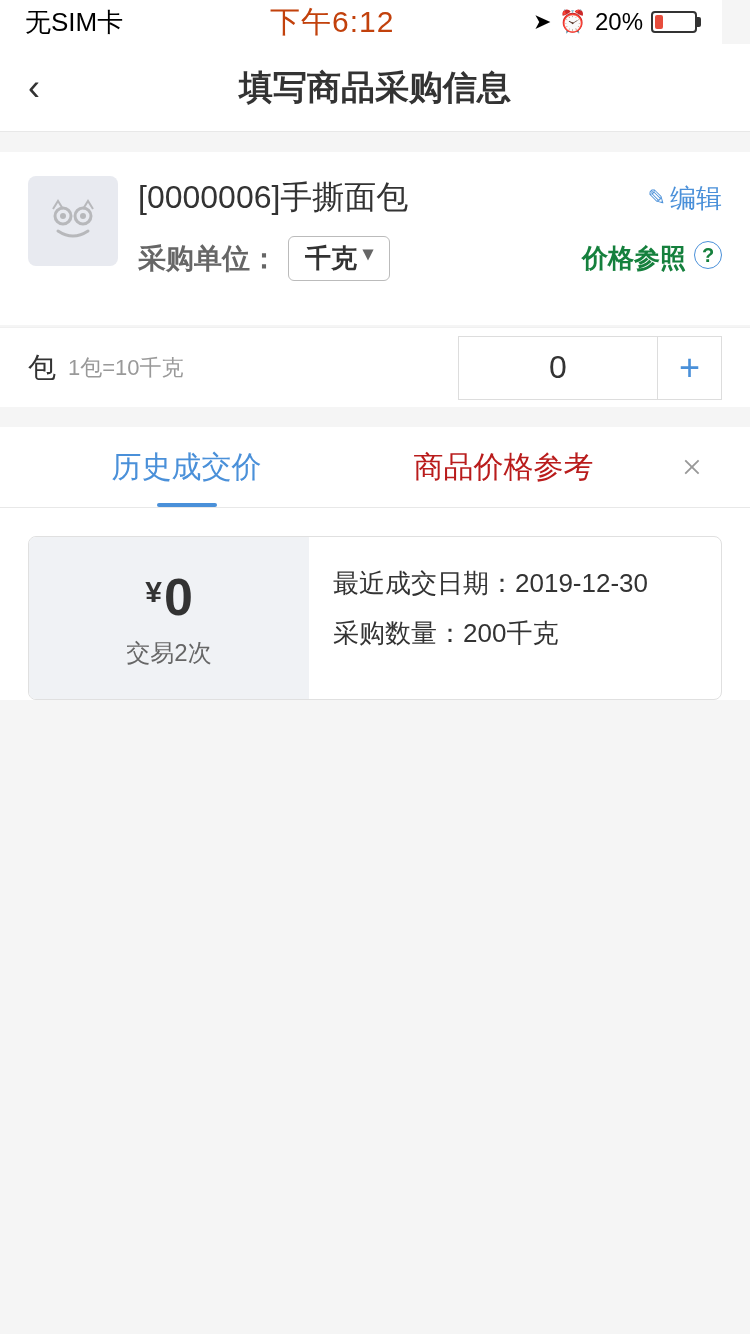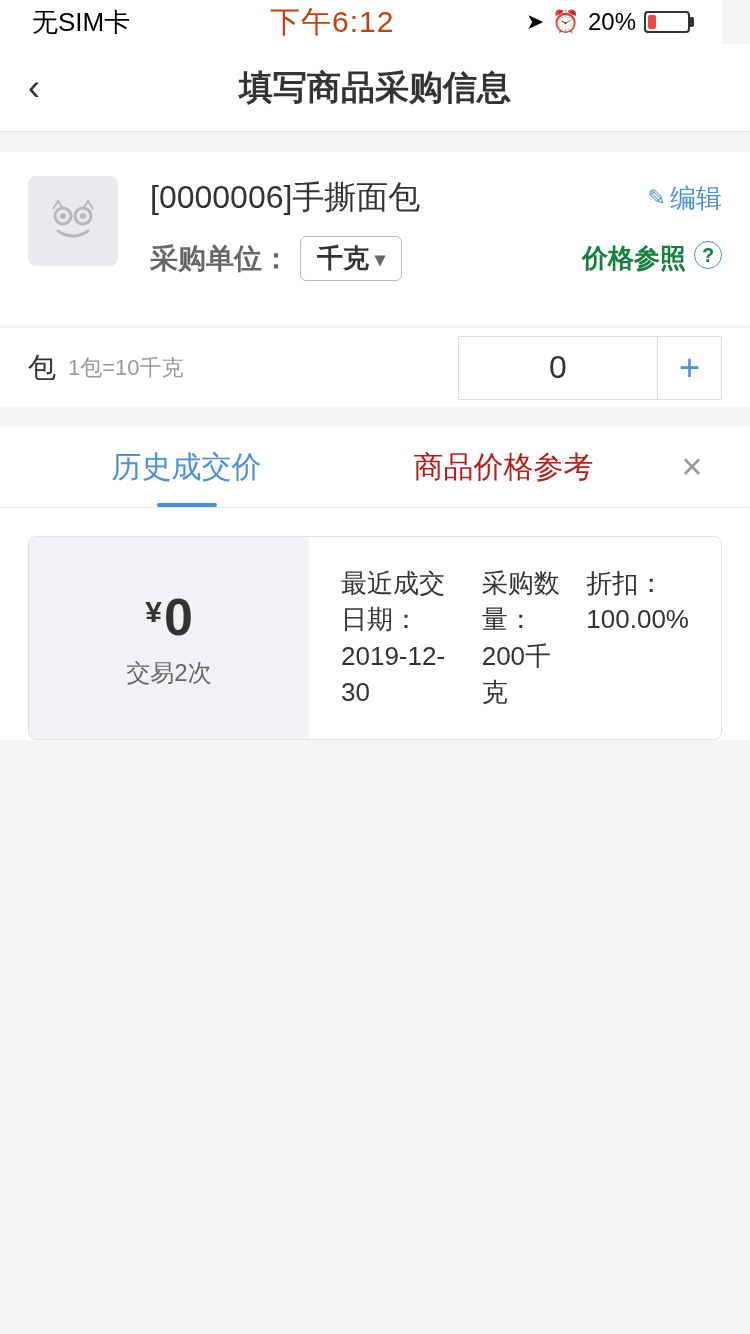--- a/index.html
+++ b/index.html
@@ -13,21 +13,21 @@
     }
 
     
     .status-bar {
       width: 722px;
       height: 44px;
       background: #fff;
       display: flex;
       align-items: center;
       justify-content: space-between;
-      padding: 0 32px;
+      padding: 0 25px;
       font-size: 26px;
     }
     .status-left {
       display: flex;
       align-items: center;
       gap: 8px;
       font-size: 26px;
       color: #000;
     }
     .status-center {
@@ -106,21 +106,21 @@
       background: #fff;
       margin-top: 20px;
       padding: 24px 28px;
       display: flex;
       flex-direction: column;
       gap: 0;
     }
     .product-top-row {
       display: flex;
       align-items: flex-start;
-      gap: 32px;
+      gap: 20px;
       margin-bottom: 20px;
     }
     .product-icon {
       width: 90px;
       height: 90px;
       background: #e8eaf0;
       border-radius: 8px;
       display: flex;
       align-items: center;
       justify-content: center;
@@ -167,21 +167,21 @@
       gap: 10px;
     }
     .unit-select {
       border: 1px solid #bbb;
       border-radius: 6px;
       padding: 4px 16px;
       font-size: 26px;
       color: #333;
       background: #fff;
       display: flex;
-      align-items: center;
+      align-items: flex-start;
       gap: 6px;
       cursor: pointer;
     }
     .price-ref-btn {
       font-size: 26px;
       color: #15803d;
       cursor: pointer;
       display: flex;
       align-items: flex-start;
       gap: 8px;
@@ -236,20 +236,21 @@
     .tabs-panel {
       background: #fff;
       margin-top: 20px;
     }
     .tabs-header {
       display: flex;
       align-items: center;
       border-bottom: 1px solid #e8e8e8;
       padding: 0 28px;
       position: relative;
+      font-family: Liberation Serif, serif;
     }
     .tab-item {
       flex: 1;
       height: 80px;
       display: flex;
       align-items: center;
       justify-content: center;
       font-size: 30px;
       color: #b91c1c;
       cursor: pointer;
@@ -310,23 +311,23 @@
       margin-top: 8px;
       margin-right: 2px;
     }
     .trade-count {
       font-size: 24px;
       color: #666;
       margin-top: 10px;
     }
     .trade-card-right {
       flex: 1;
-      padding: 28px 32px;
-      display: flex;
-      flex-direction: row;
+      padding: 28px 24px;
+      display: flex;
+      flex-direction: column;
       gap: 14px;
     }
     .trade-info-row {
       font-size: 26px;
       color: #333;
       line-height: 1.4;
     }
     .trade-info-label {
       color: #333;
     }
@@ -442,20 +443,17 @@
       </div>
       <div class="trade-count">交易2次</div>
     </div>
     <div class="trade-card-right">
       <div class="trade-info-row">
         <span class="trade-info-label">最近成交日期：</span><span class="trade-info-value">2019-12-30</span>
       </div>
       <div class="trade-info-row">
         <span class="trade-info-label">采购数量：</span><span class="trade-info-value">200千克</span>
       </div>
-      <div class="trade-info-row">
-        <span class="trade-info-label">折扣：</span><span class="trade-info-value">100.00%</span>
-      </div>
     </div>
   </div>
 </div>
 
 <div class="empty-area"></div>
 
 </body></html>

